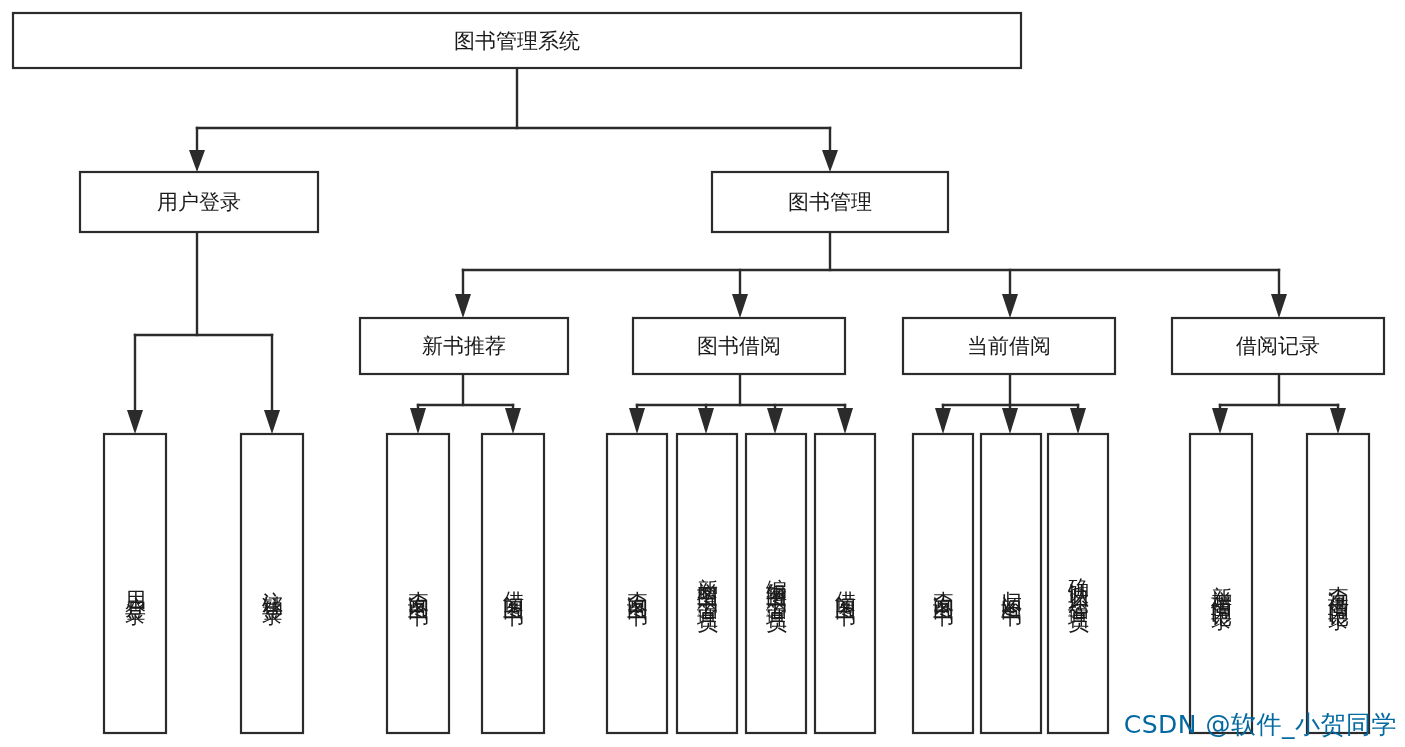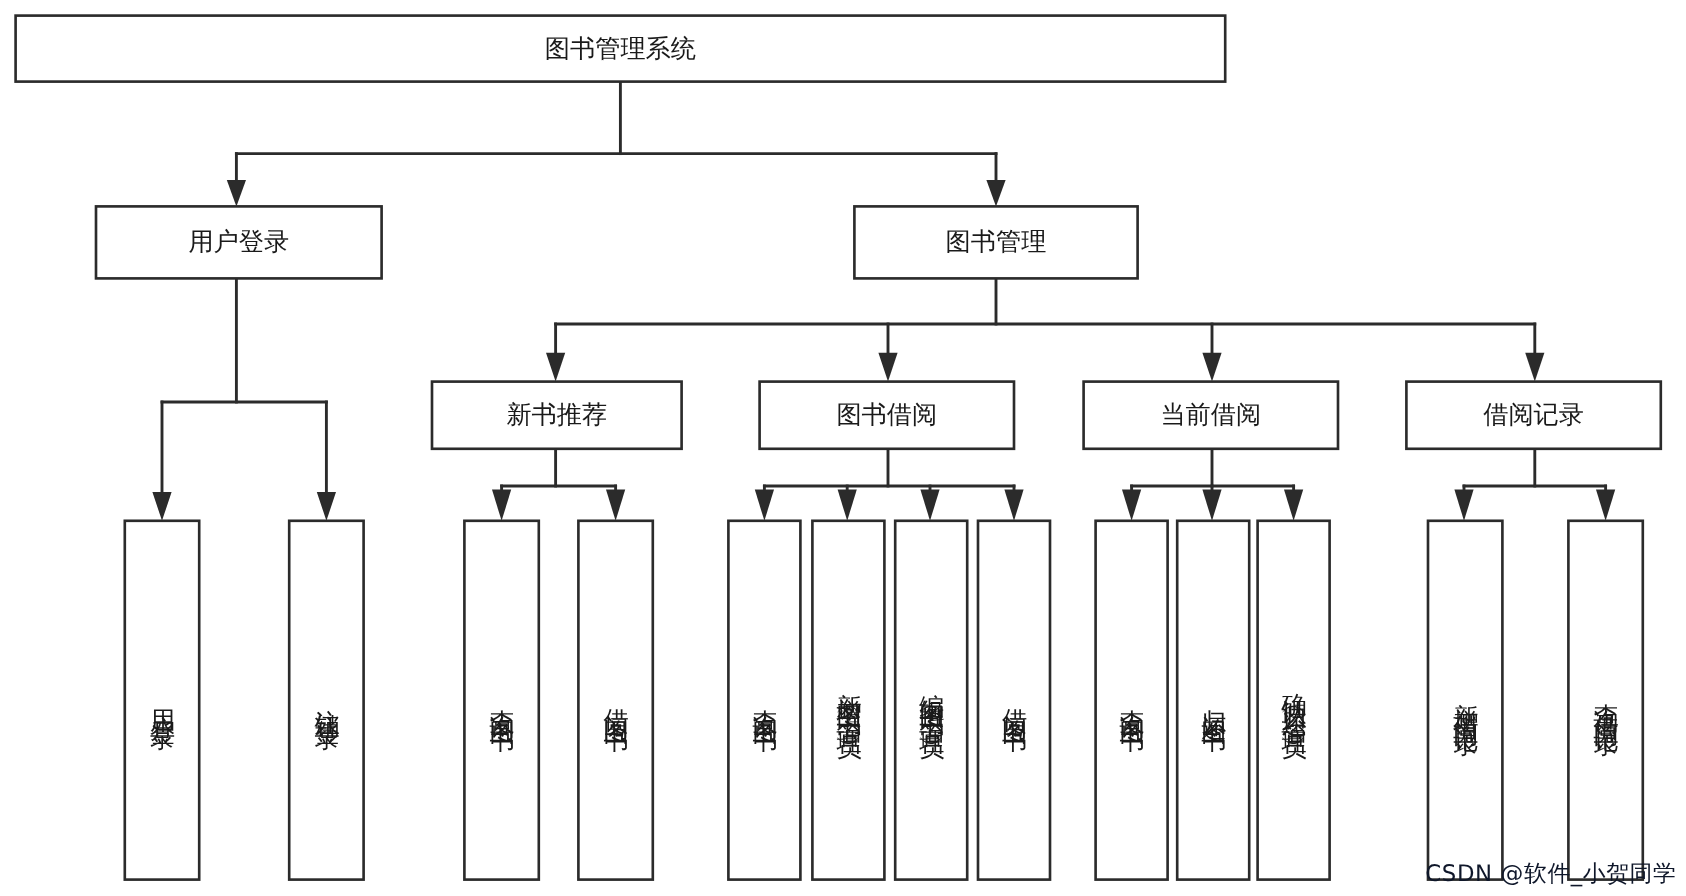--- a/index.html
+++ b/index.html
@@ -68,22 +68,22 @@
   .vbox-text-wrap {
     position: absolute;
     display: block;
     pointer-events: none;
   }
   .watermark {
     position: absolute;
     right: 8px;
     bottom: 6px;
     font-family: "DejaVu Sans", "Liberation Sans", sans-serif;
-    font-size: 19px;
-    color: #0f172a;
+    font-size: 25px;
+    color: #0369a1;
     letter-spacing: 0.5px;
     white-space: nowrap;
     user-select: none;
     padding-left: 29px;
   }
 </style>
 </head>
 <body>
 
 <div id="diagram-root">

